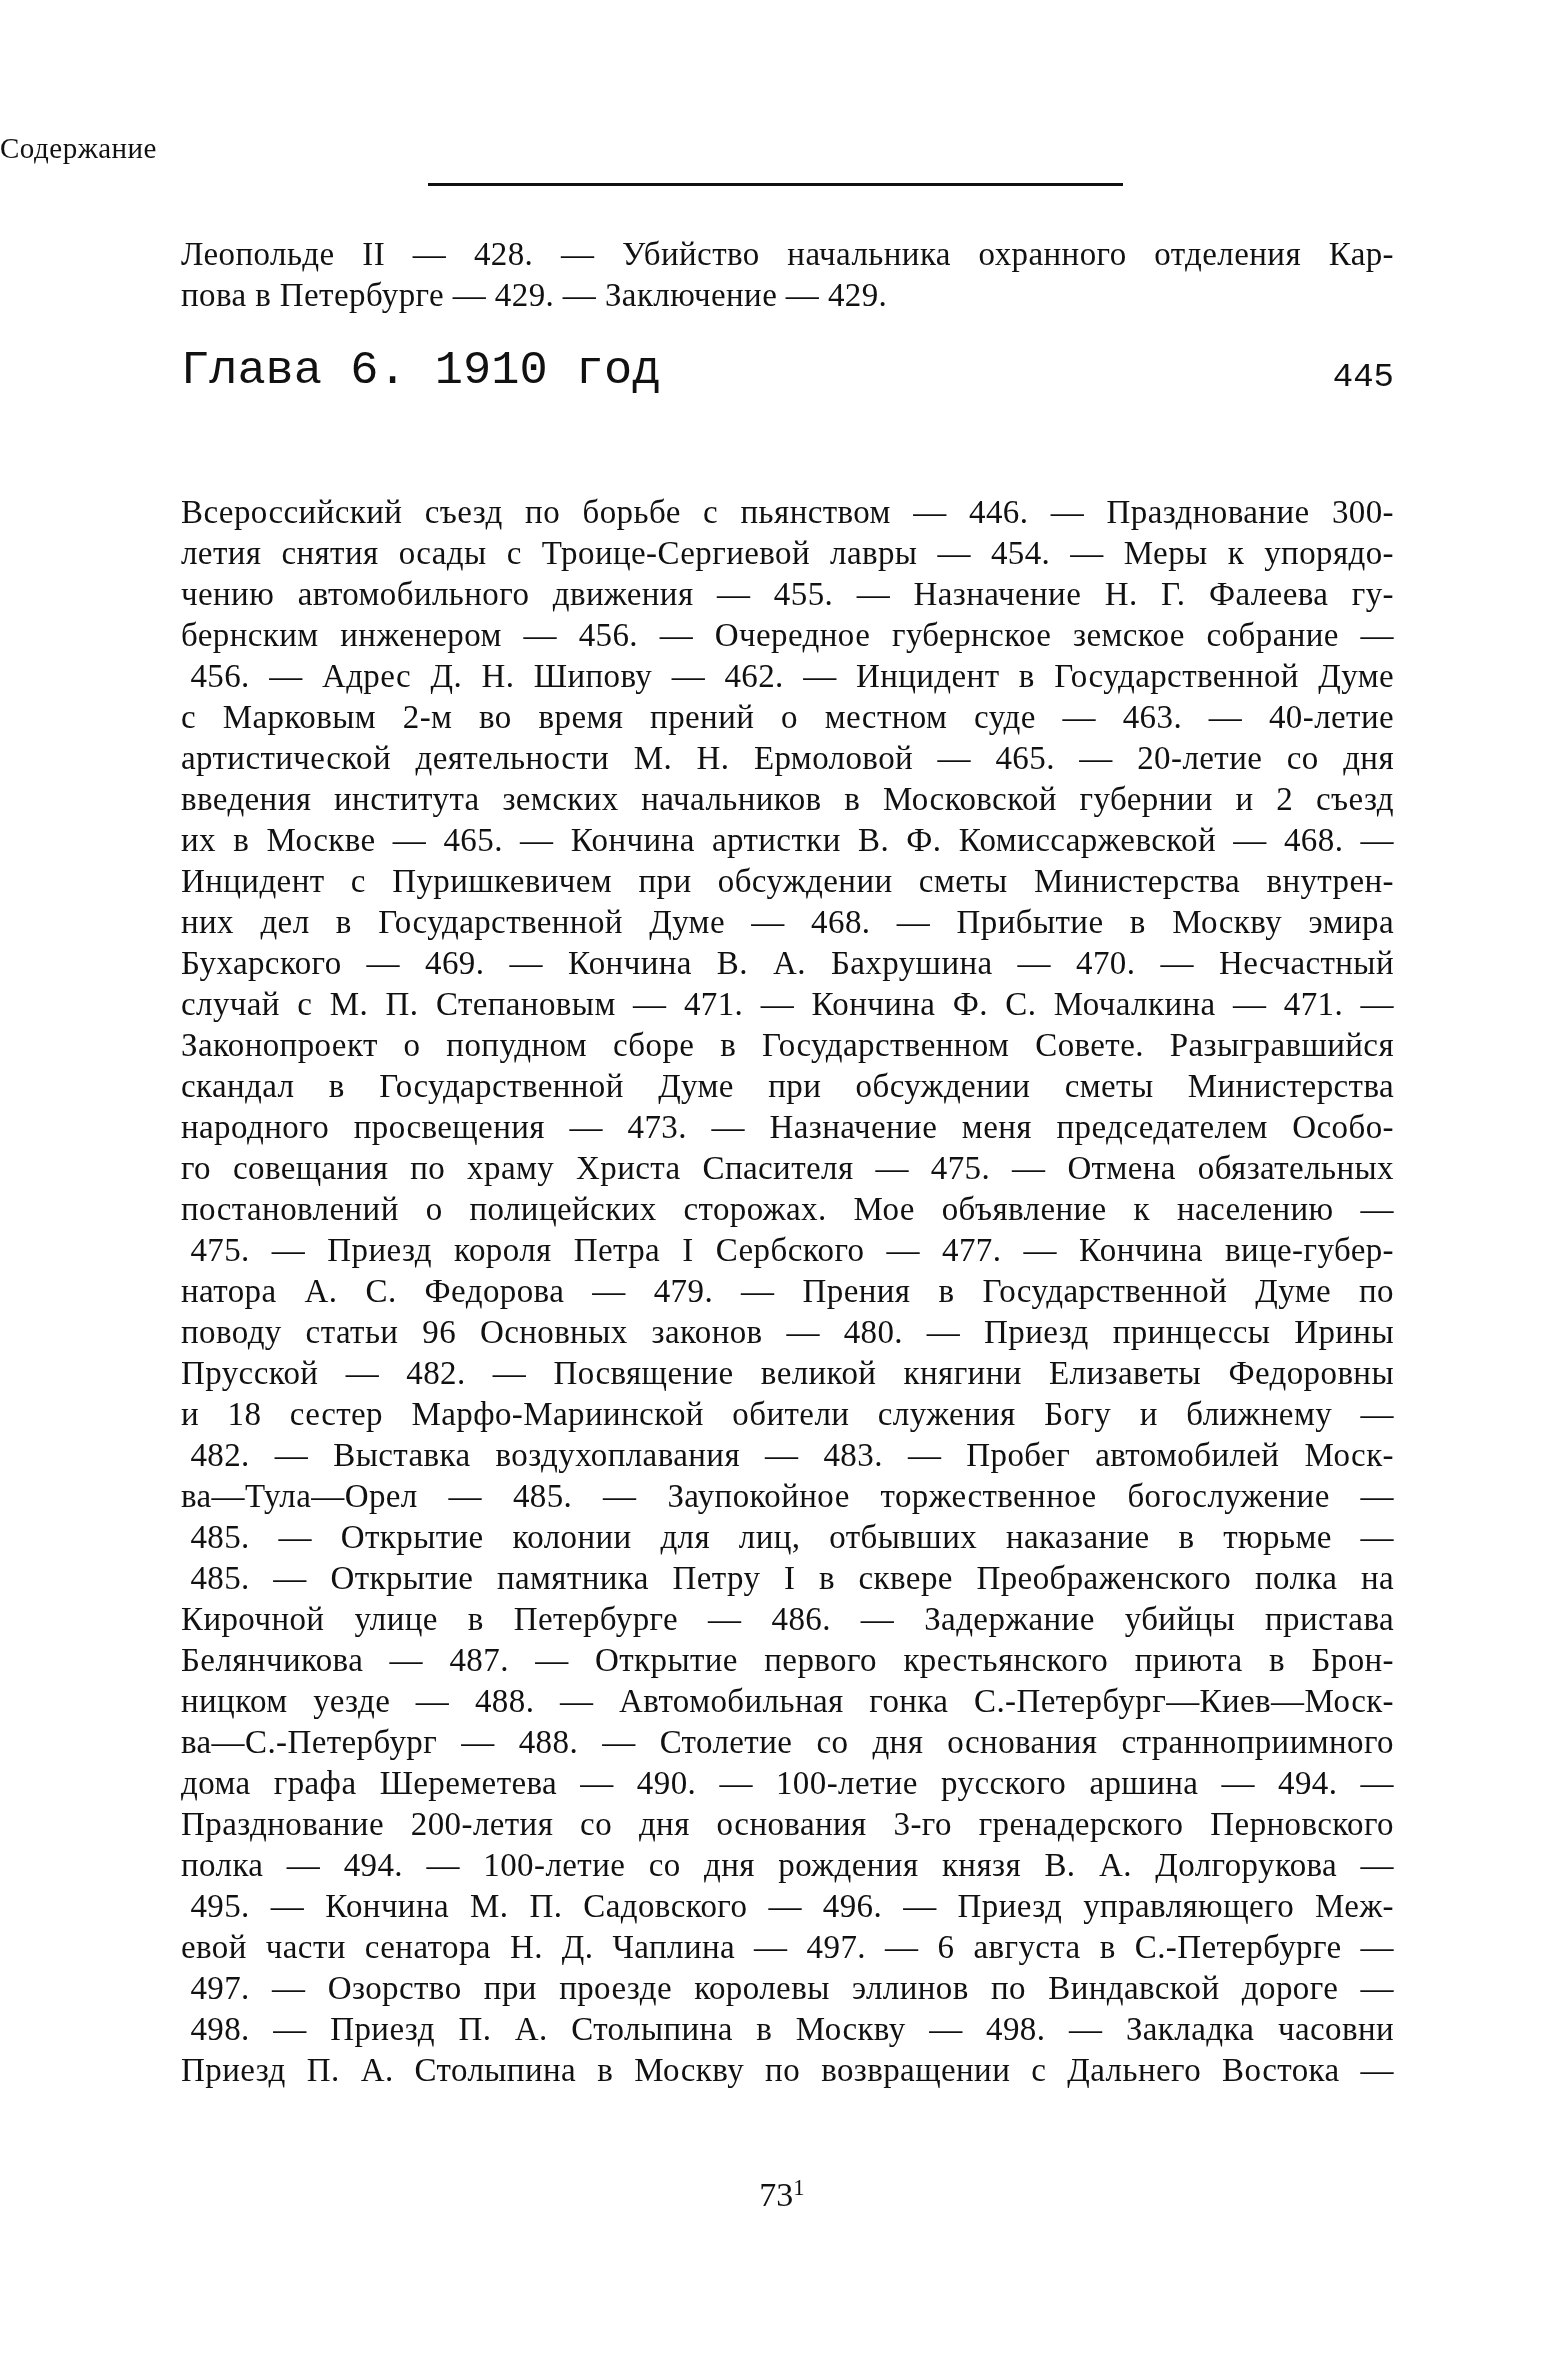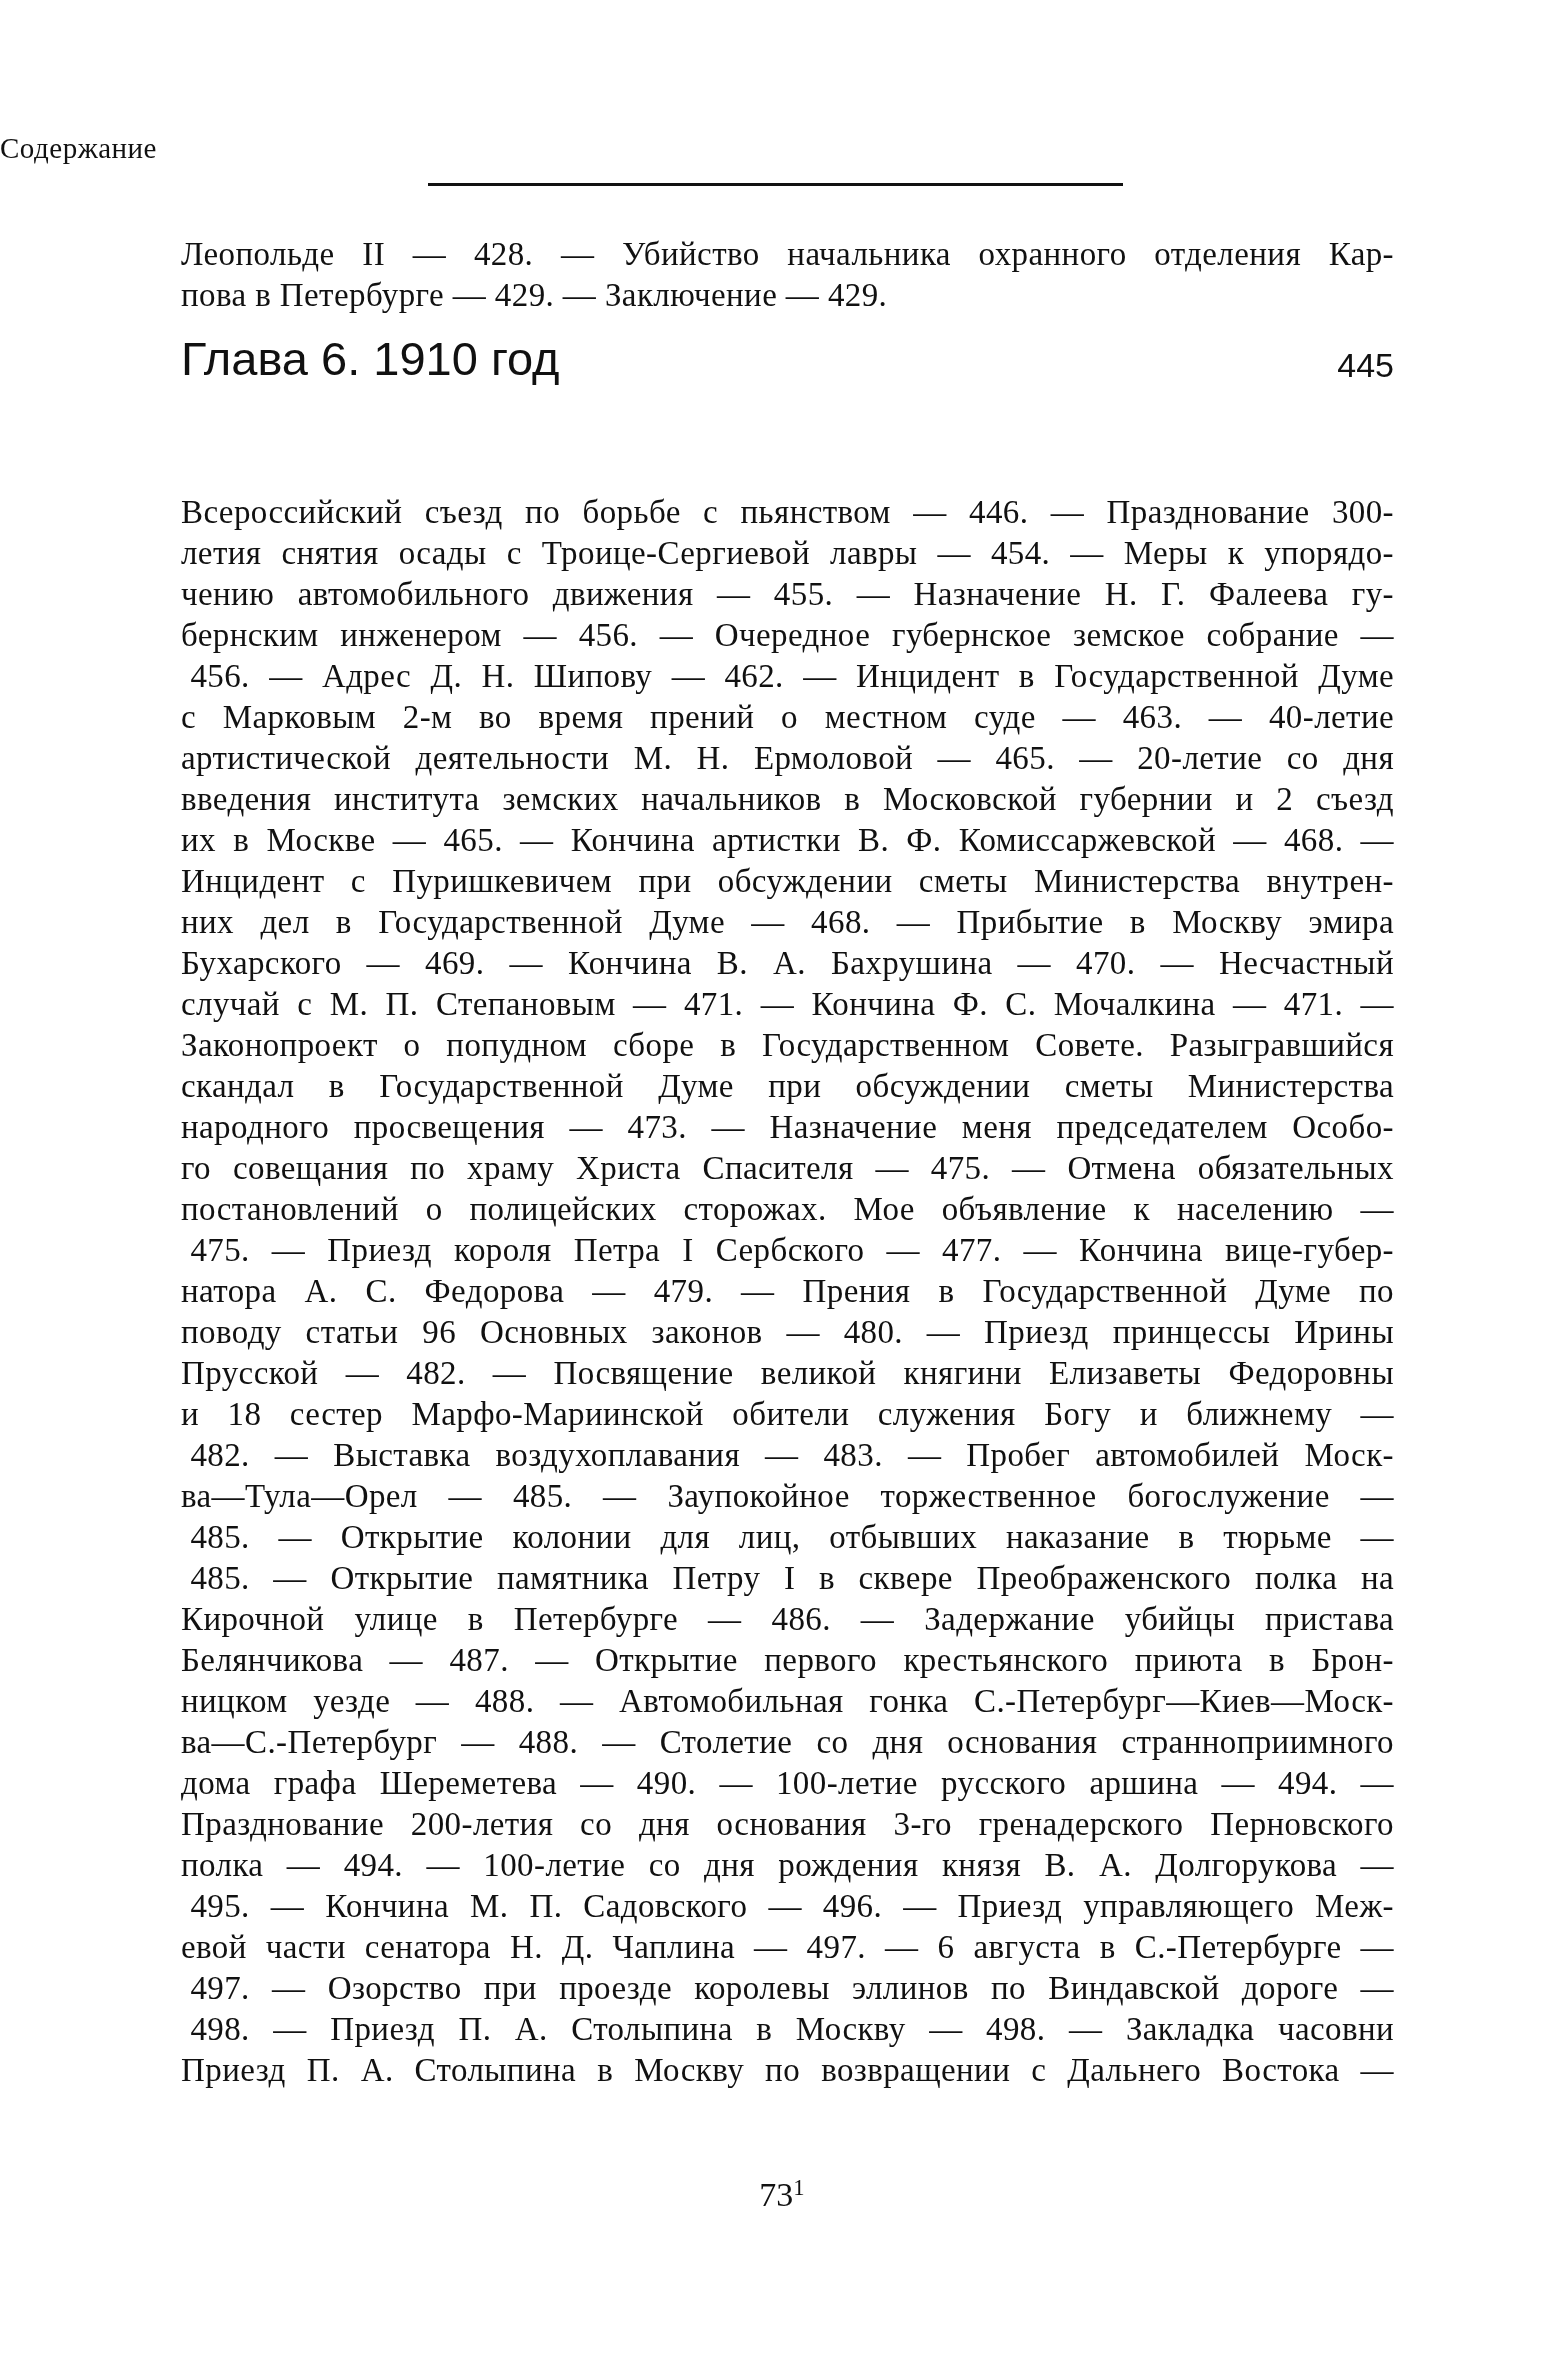--- a/index.html
+++ b/index.html
@@ -57,24 +57,24 @@
       text-align: left;
       text-align-last: left;
     }
     .line.indent {
       padding-left: 9.4px;
     }
     .block-top { top: 234px; }
     .chapter {
       position: absolute;
       left: 181px;
-      top: 331px;
+      top: 343px;
       width: 1213px;
       height: 56px;
-      font-family: Liberation Sans, sans-serif;
+      font-family: Liberation Mono, monospace;
       font-size: 47px;
       line-height: 56px;
     }
     .chapter-title {
       position: absolute;
       left: 0;
       top: 0;
     }
     .chapter-page {
       position: absolute;

